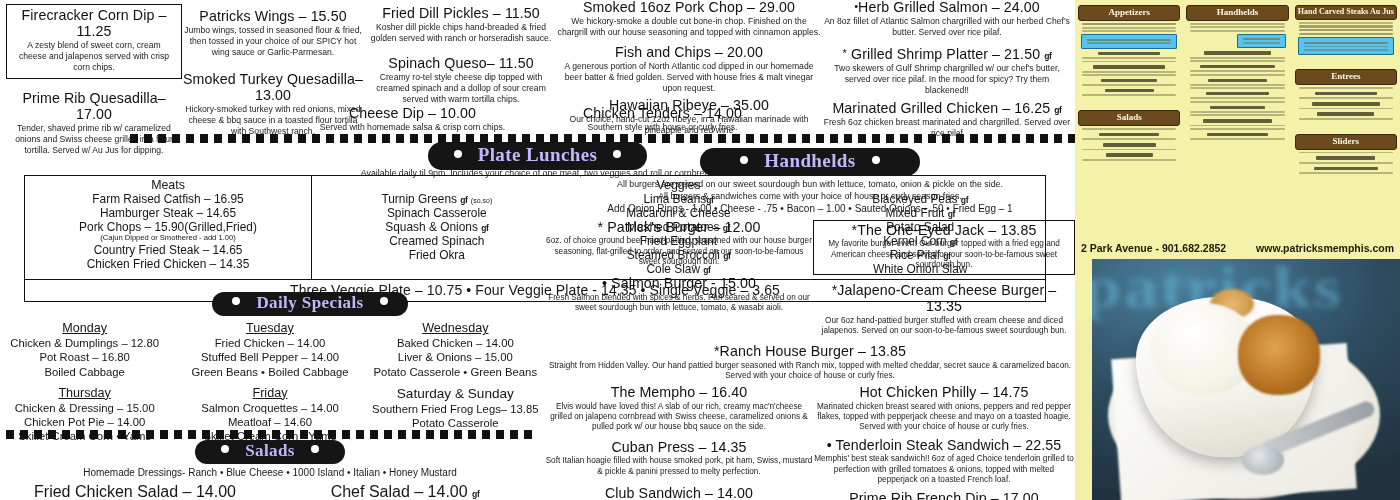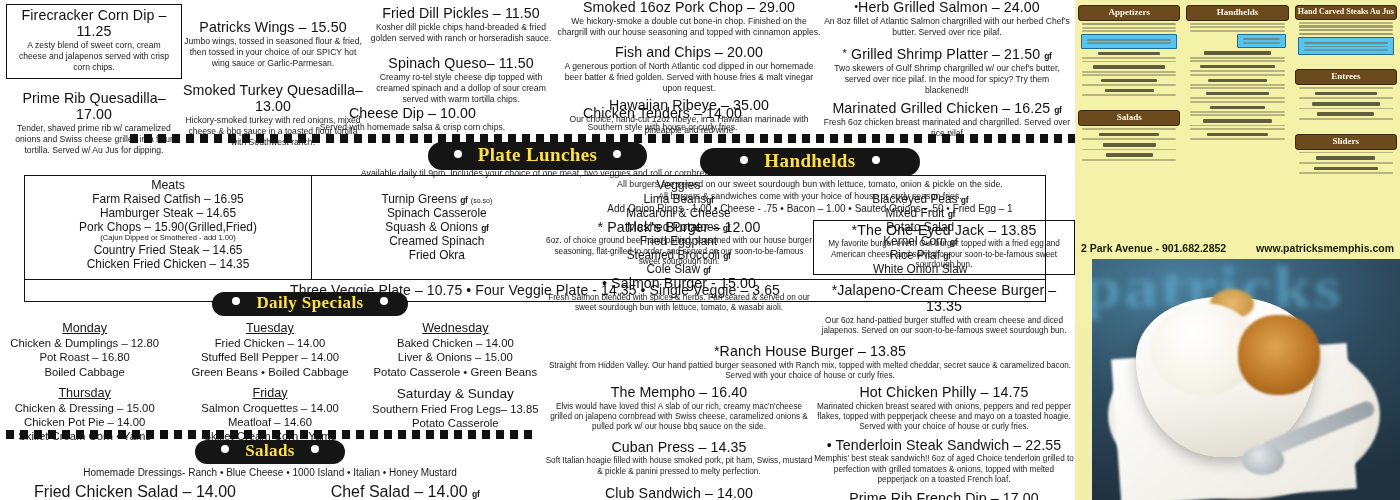--- a/index.html
+++ b/index.html
@@ -30,21 +30,21 @@
   .c3{left:364px;width:188px;}
   .c4{left:556px;width:262px;}
   .c5{left:822px;width:248px;}
 
   .wide{position:absolute;left:0;width:1075px;}
 
   
   .dashrule{height:9px;background-image:repeating-linear-gradient(to right,#111 0,#111 8px,transparent 8px,transparent 14px);}
 
   
-  .banner{display:inline-block;background:#151515;color:#fde047;border-radius:22px;
+  .banner{display:inline-block;background:#151515;color:#c4b5fd;border-radius:22px;
           padding:2px 26px 4px;font-family:"Liberation Serif",serif;font-weight:700;
           font-size:19px;letter-spacing:.4px;position:relative;}
   .banner .bd{display:inline-block;width:8px;height:8px;border-radius:50%;background:#fff;vertical-align:3px;}
   .banner .bd.l{margin-right:16px;}
   .banner .bd.r{margin-left:16px;}
   .bannerwrap{text-align:center;}
   .subnote{font-size:8.8px;text-align:center;margin-top:2px;color:#1a1a1a;}
 
   
   .pl{position:absolute;left:24px;top:175px;width:1020px;border:1.6px solid #111;}
@@ -118,21 +118,21 @@
           <div class="nm">Firecracker Corn Dip – 11.25</div>
           <div class="ds">A zesty blend of sweet corn, cream cheese and jalapenos served with crisp corn chips.</div>
         </div>
         <div class="item" style="margin-top:12px;">
           <div class="nm">Prime Rib Quesadilla– 17.00</div>
           <div class="ds">Tender, shaved prime rib w/ caramelized onions and Swiss cheese grilled in a flour tortilla. Served w/ Au Jus for dipping.</div>
         </div>
       </div>
 
       <div class="col c2" style="left:180px;width:186px;">
-        <div class="item" style="margin-top:20px;">
+        <div class="item" style="margin-top:9px;">
           <div class="nm">Patricks Wings – 15.50</div>
           <div class="ds">Jumbo wings, tossed in seasoned flour &amp; fried, then tossed in your choice of our SPICY hot wing sauce or Garlic-Parmesan.</div>
         </div>
         <div class="item" style="margin-top:14px;">
           <div class="nm">Smoked Turkey Quesadilla– 13.00</div>
           <div class="ds">Hickory-smoked turkey with red onions, mixed cheese &amp; bbq sauce in a toasted flour tortilla with Southwest ranch.</div>
         </div>
       </div>
 
       <div class="col c3" style="left:366px;width:190px;">

